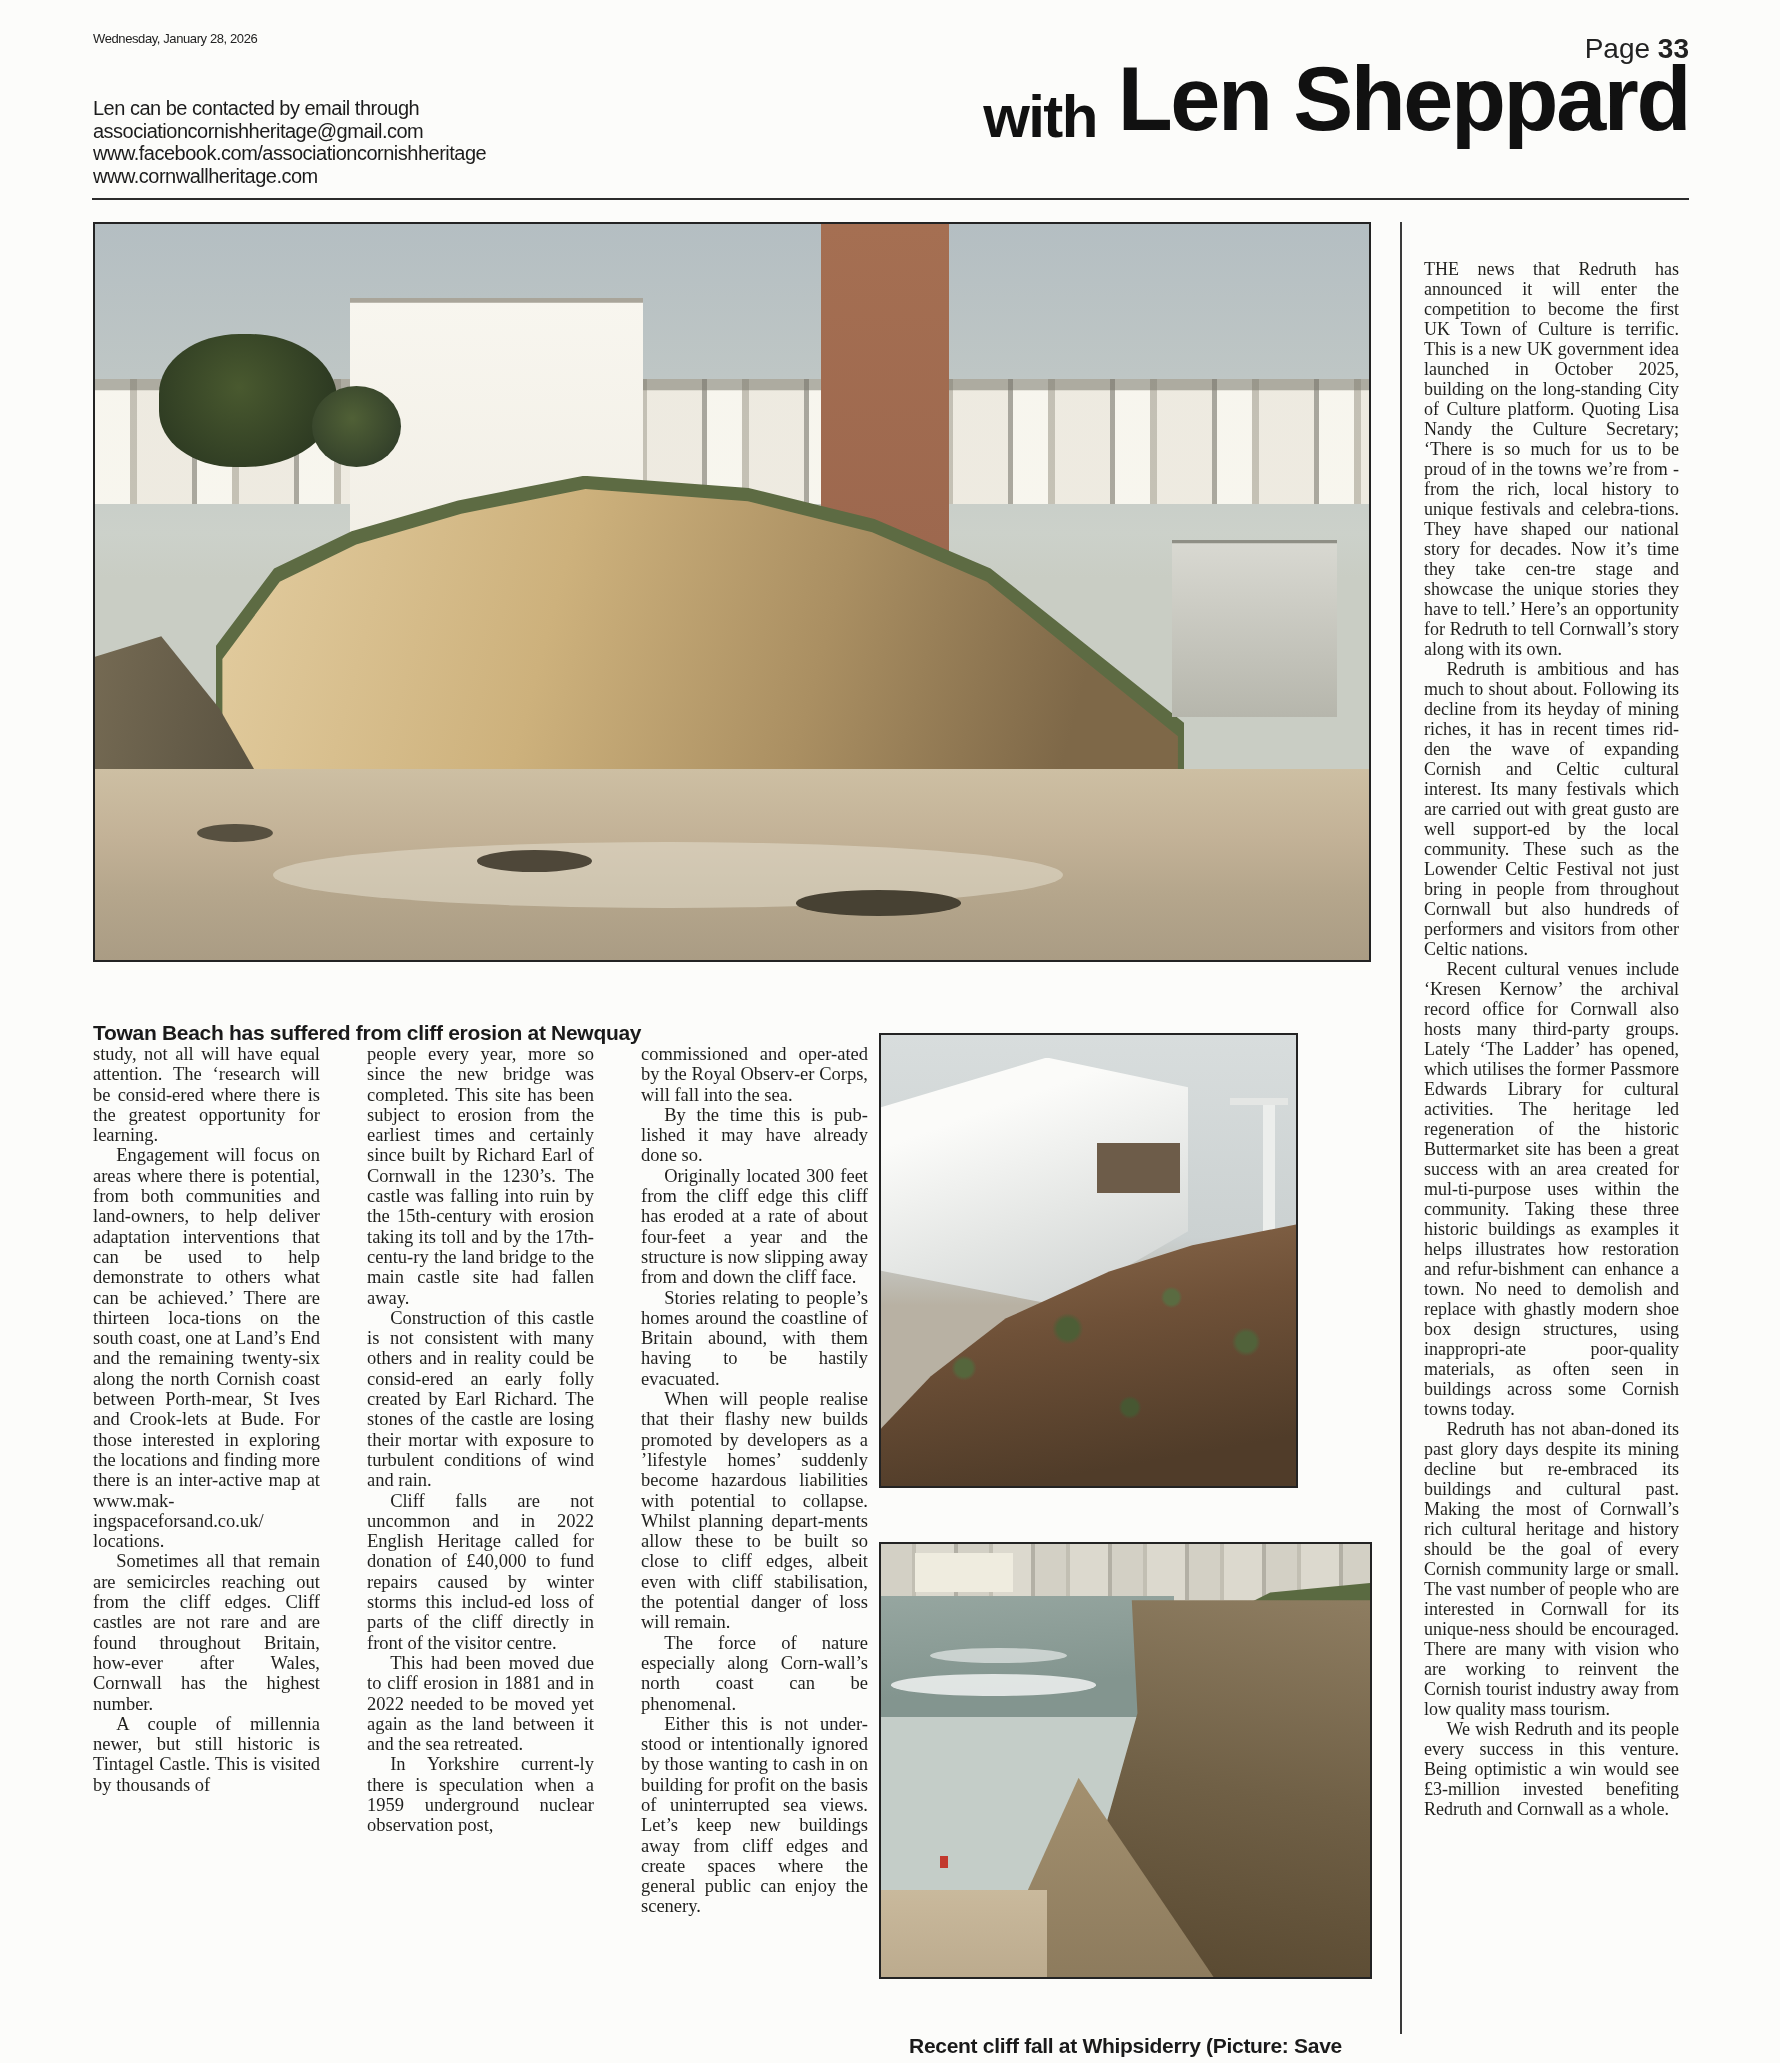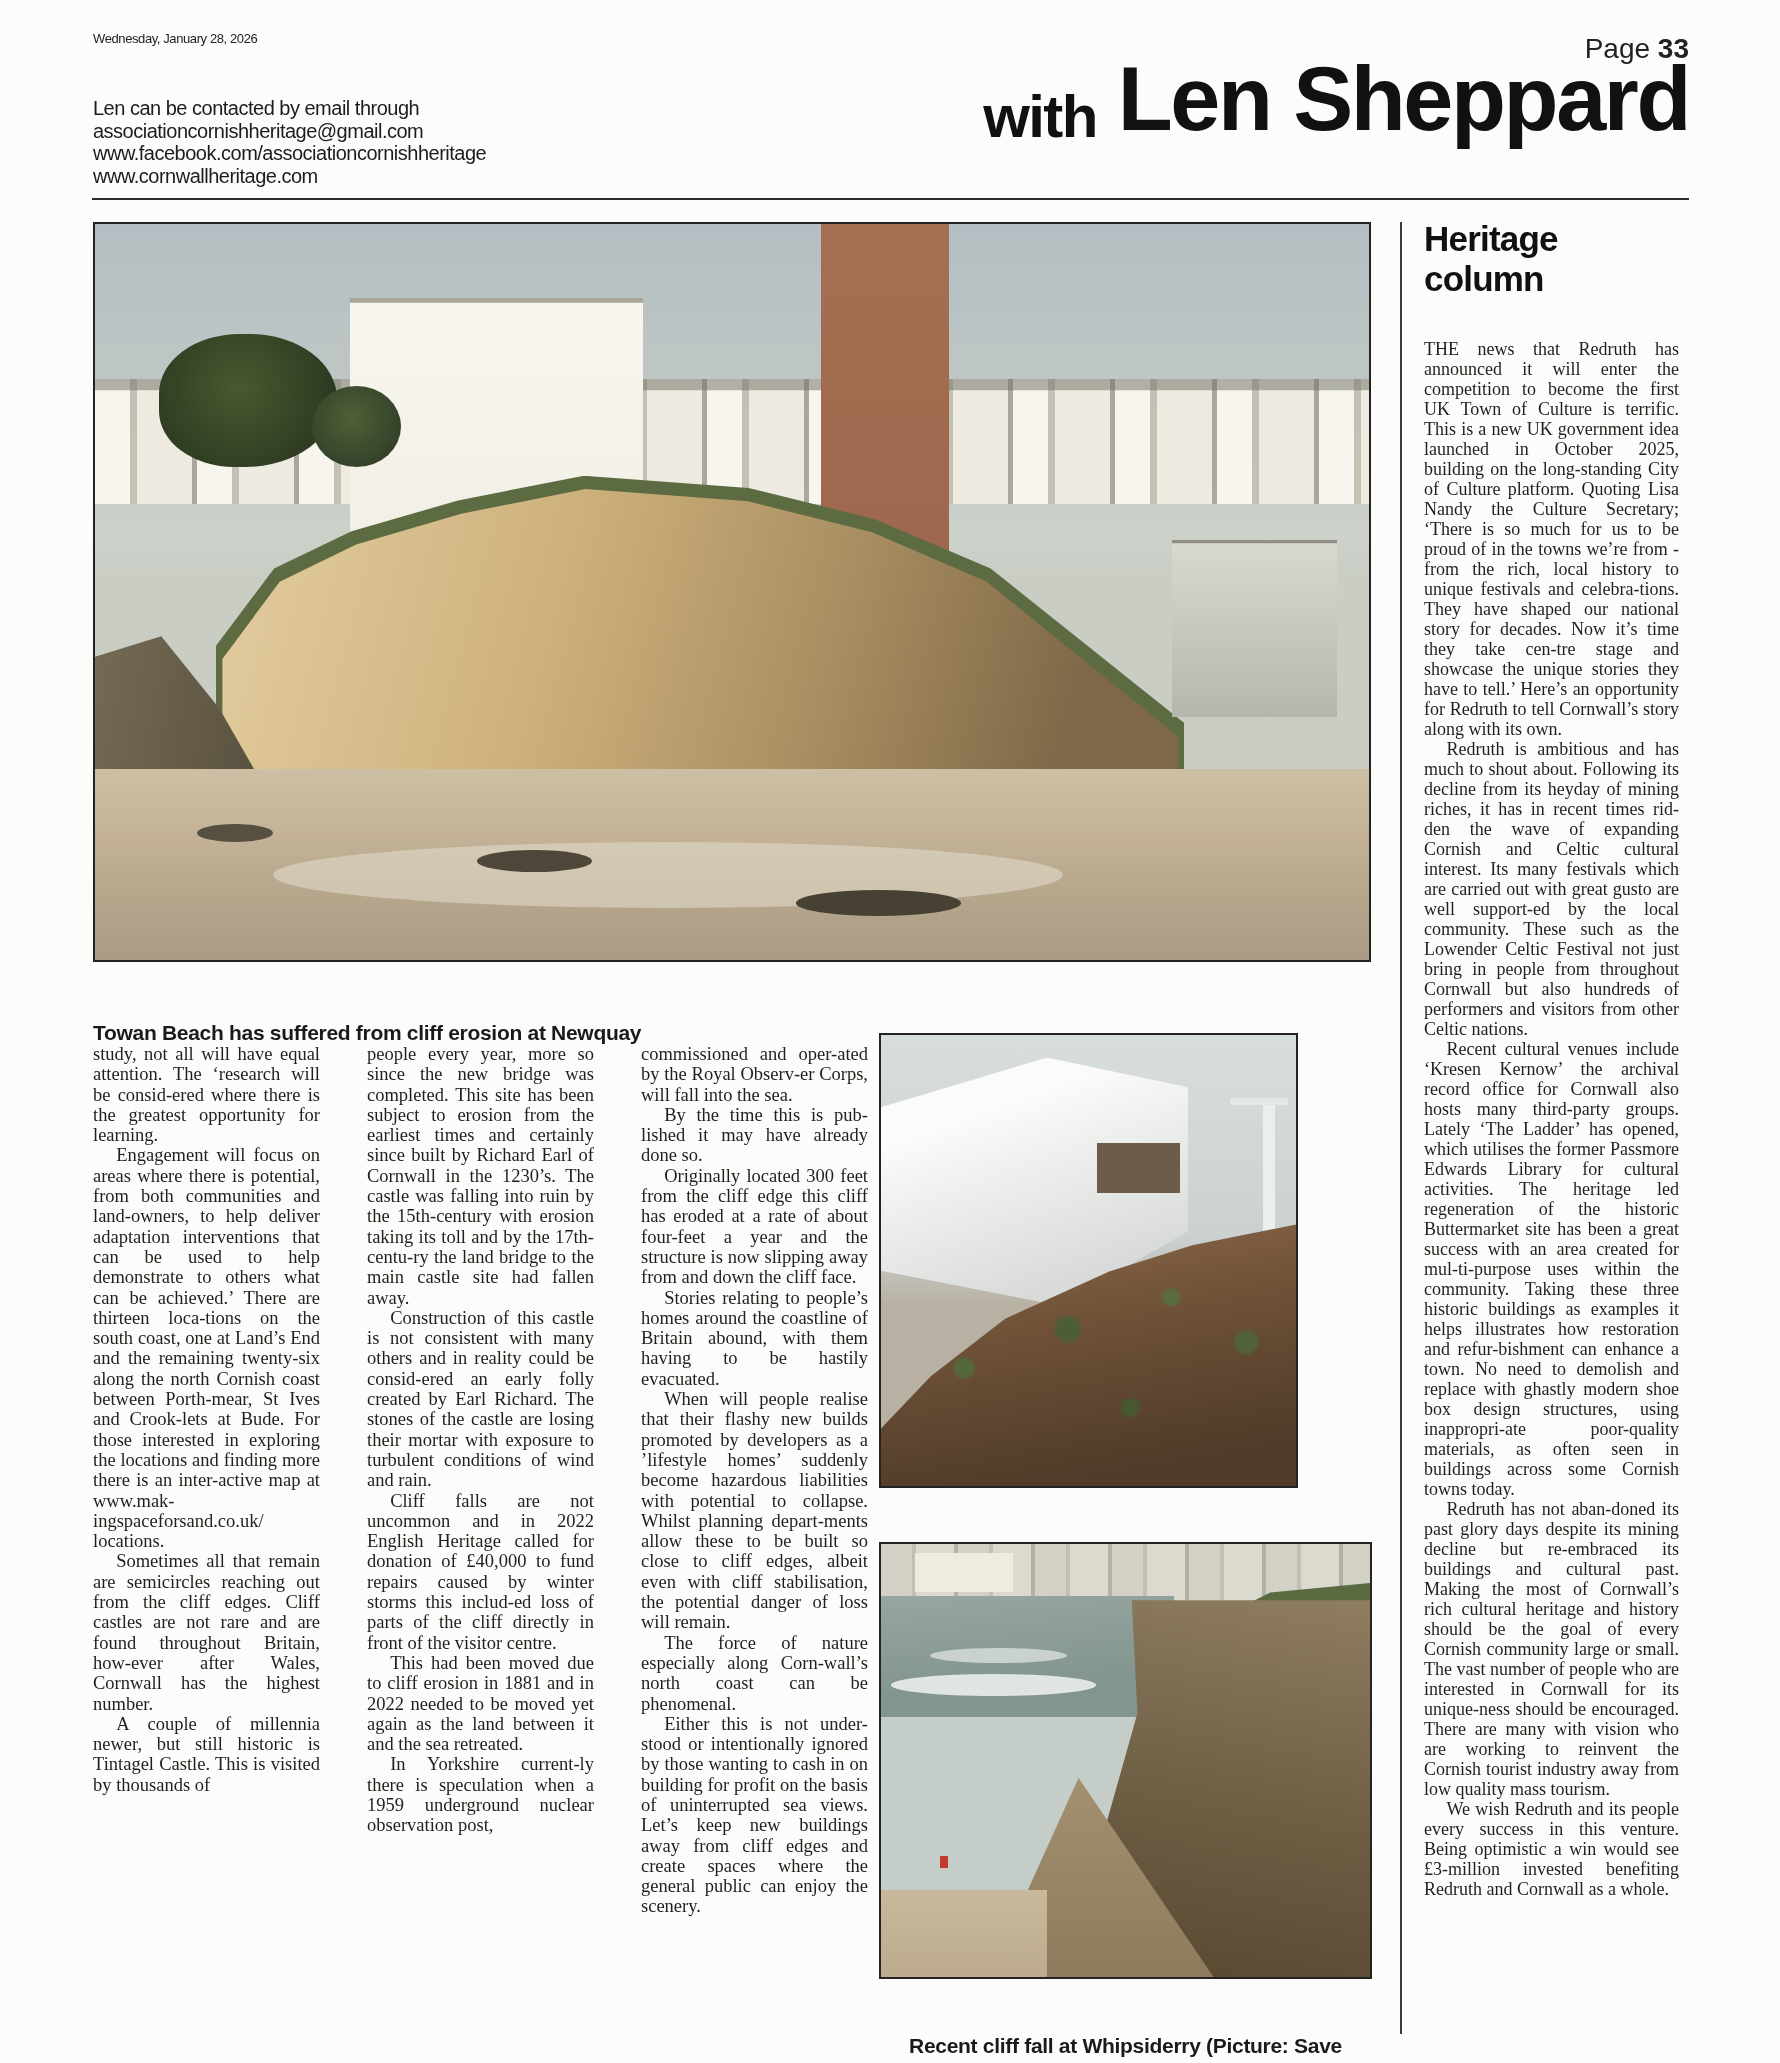--- a/index.html
+++ b/index.html
@@ -201,21 +201,20 @@
   <div class="w-grass"></div>
   <div class="w-cliff"></div>
   <div class="w-slump"></div>
   <div class="w-beach"></div>
   <div class="w-marker"></div>
 </div>
 <div class="caption" style="left:879px;top:1993px;width:493px;text-align:center;">Recent cliff fall at Whipsiderry (Picture: Save Whipsiderry Cliffs)</div>
 
 <div class="heritage-rule"></div>
 <div class="heritage">
-  <h2>Heritage column</h2>
   <div class="paras">
       <p>THE news that Redruth has announced it will enter the competition to become the first UK Town of Culture is terrific. This is a new UK government idea launched in October 2025, building on the long-standing City of Culture platform. Quoting Lisa Nandy the Culture Secretary; ‘There is so much for us to be proud of in the towns we’re from - from the rich, local history to unique festivals and celebra-tions. They have shaped our national story for decades. Now it’s time they take cen-tre stage and showcase the unique stories they have to tell.’ Here’s an opportunity for Redruth to tell Cornwall’s story along with its own.</p>
       <p>Redruth is ambitious and has much to shout about. Following its decline from its heyday of mining riches, it has in recent times rid-den the wave of expanding Cornish and Celtic cultural interest. Its many festivals which are carried out with great gusto are well support-ed by the local community. These such as the Lowender Celtic Festival not just bring in people from throughout Cornwall but also hundreds of performers and visitors from other Celtic nations.</p>
       <p>Recent cultural venues include ‘Kresen Kernow’ the archival record office for Cornwall also hosts many third-party groups. Lately ‘The Ladder’ has opened, which utilises the former Passmore Edwards Library for cultural activities. The heritage led regeneration of the historic Buttermarket site has been a great success with an area created for mul-ti-purpose uses within the community. Taking these three historic buildings as examples it helps illustrates how restoration and refur-bishment can enhance a town. No need to demolish and replace with ghastly modern shoe box design structures, using inappropri-ate poor-quality materials, as often seen in buildings across some Cornish towns today.</p>
       <p>Redruth has not aban-doned its past glory days despite its mining decline but re-embraced its buildings and cultural past. Making the most of Cornwall’s rich cultural heritage and history should be the goal of every Cornish community large or small. The vast number of people who are interested in Cornwall for its unique-ness should be encouraged. There are many with vision who are working to reinvent the Cornish tourist industry away from low quality mass tourism.</p>
       <p>We wish Redruth and its people every success in this venture. Being optimistic a win would see £3-million invested benefiting Redruth and Cornwall as a whole.</p>
     </div>
 </div>
 
 

